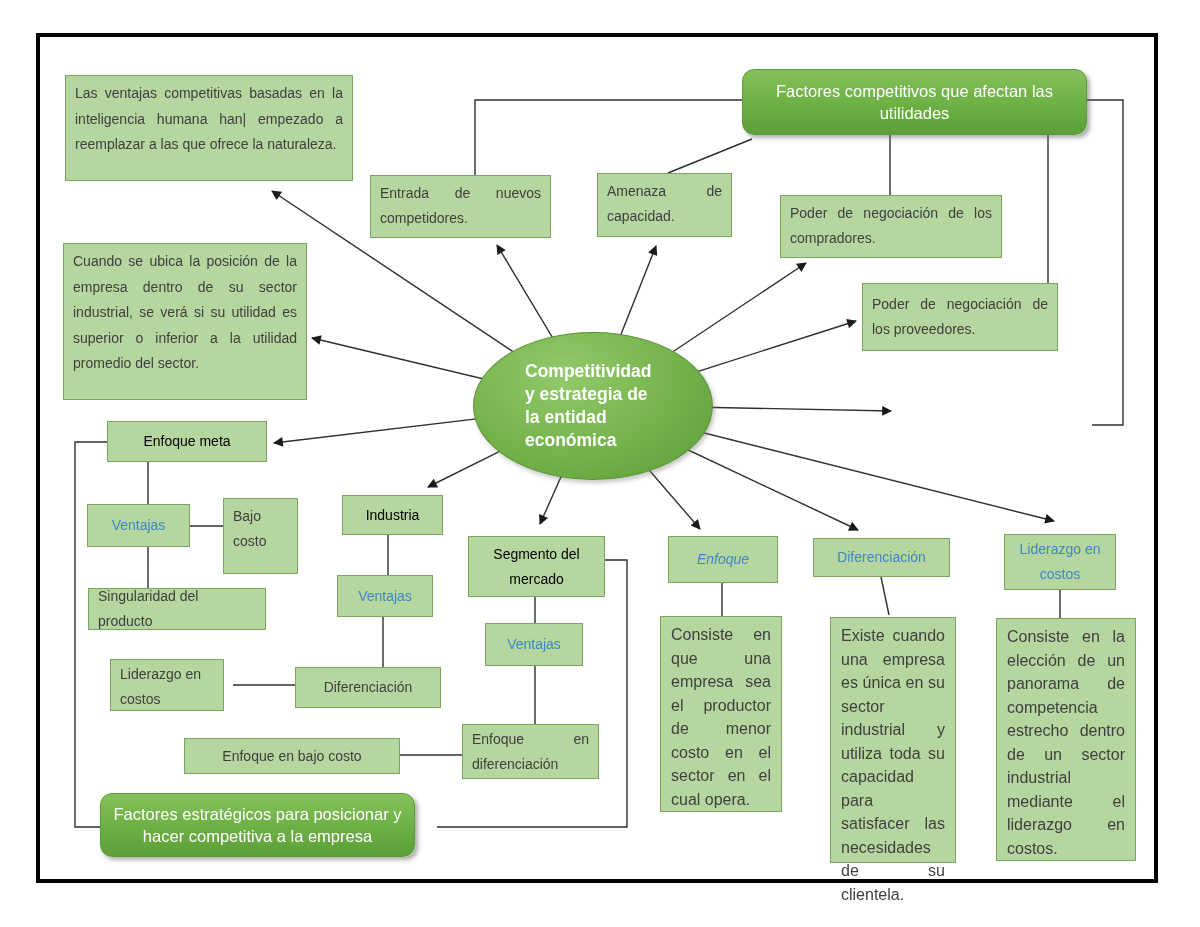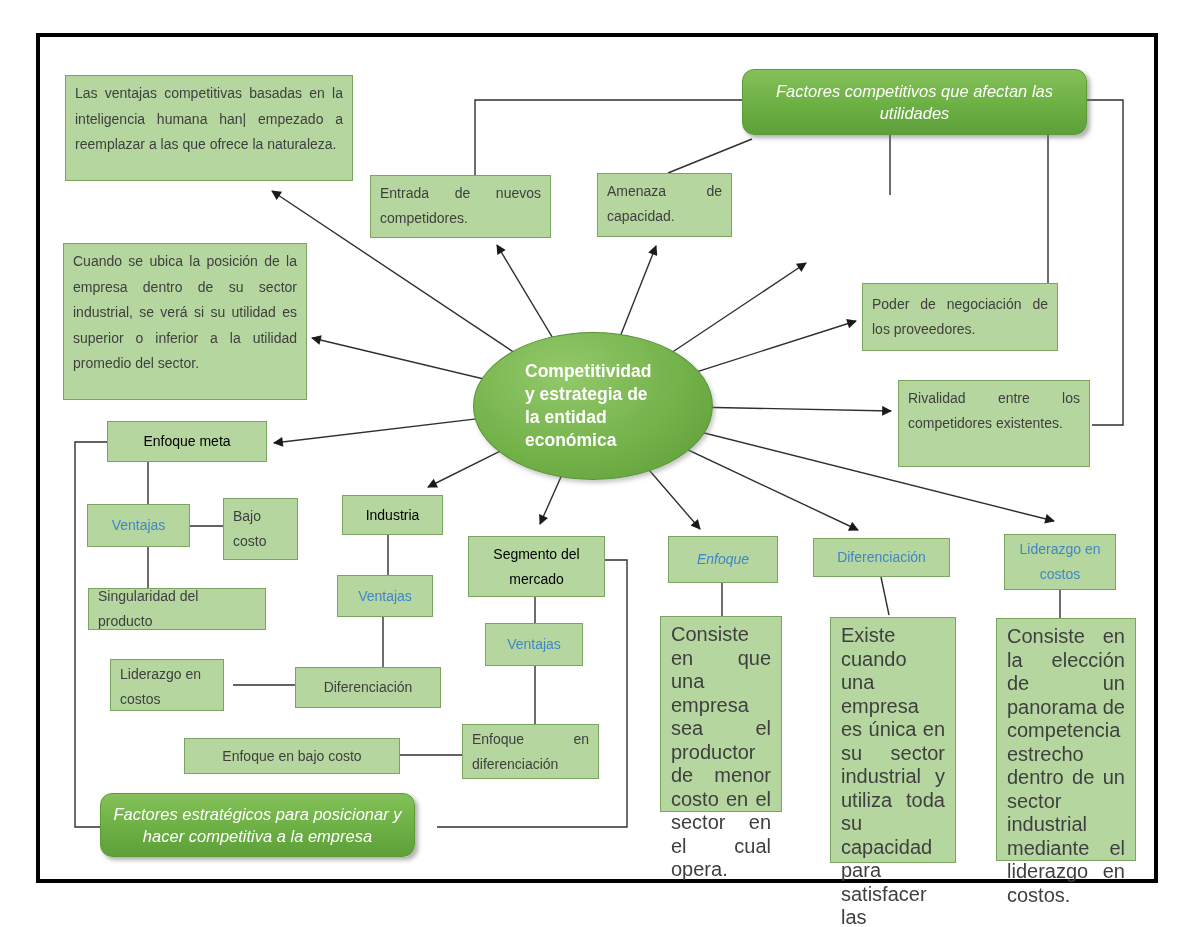--- a/index.html
+++ b/index.html
@@ -15,27 +15,27 @@
   .box{
     position:absolute;z-index:2;background:#b5d69e;border:1px solid #7aa55f;
     box-sizing:border-box;font-size:14px;line-height:25px;padding:5px 9px;
     color:#3f3f3f;
   }
   .justify{text-align:justify;text-justify:inter-word;}
   .centerbox{display:flex;align-items:center;justify-content:center;text-align:center;padding:2px 6px;}
   .leftbox{display:flex;align-items:center;justify-content:flex-start;}
   .red{color:#000000;}
   .blue{color:#4187c7;}
-  .desc{font-size:20px;line-height:23.5px;padding:6px 10px;}
+  .desc{font-size:16px;line-height:23.5px;padding:6px 10px;}
   .banner{
     position:absolute;z-index:2;display:flex;align-items:center;justify-content:center;
     text-align:center;color:#ffffff;font-size:16.5px;line-height:22px;
     background:linear-gradient(180deg,#85c05a 0%,#6cb044 55%,#5e9f39 100%);
     border:1px solid #5d9a38;border-radius:12px;box-sizing:border-box;
-    box-shadow:3px 3px 4px rgba(110,110,110,0.55);padding:4px 10px;font-style:italic;
+    box-shadow:3px 3px 4px rgba(110,110,110,0.55);padding:4px 10px;
   }
   #central{
     position:absolute;z-index:2;left:473px;top:332px;width:240px;height:148px;
     border-radius:50%;display:flex;align-items:center;justify-content:center;
     background:radial-gradient(ellipse at 38% 28%, #93c96b 0%, #74b24a 55%, #5c9c35 100%);
     border:1px solid #569135;box-sizing:border-box;
     box-shadow:2px 3px 4px rgba(130,130,130,0.45);
   }
   #central .lbl{
     width:136px;color:#ffffff;font-weight:bold;font-size:17.5px;line-height:23px;
@@ -101,26 +101,26 @@
   </div>
   <div class="banner" style="left:100px;top:793px;width:315px;height:64px;">
     <span>Factores estratégicos para posicionar y hacer competitiva a la empresa</span>
   </div>
 
   <div class="box justify" style="left:65px;top:75px;width:288px;height:106px;line-height:25.5px;">Las ventajas competitivas basadas en la inteligencia humana han| empezado a reemplazar a las que ofrece la naturaleza.</div>
   <div class="box justify" style="left:63px;top:243px;width:244px;height:157px;line-height:25.5px;">Cuando se ubica la posición de la empresa dentro de su sector industrial, se verá si su utilidad es superior o inferior a la utilidad promedio del sector.</div>
 
   <div class="box justify" style="left:370px;top:175px;width:181px;height:63px;">Entrada de nuevos competidores.</div>
   <div class="box justify" style="left:597px;top:173px;width:135px;height:64px;">Amenaza de capacidad.</div>
+  <div class="box justify" style="left:780px;top:195px;width:222px;height:63px;">Poder de negociación de los compradores.</div>
   <div class="box justify" style="left:862px;top:283px;width:196px;height:68px;padding-top:8px;">Poder de negociación de los proveedores.</div>
-  <div class="box justify" style="left:898px;top:380px;width:192px;height:87px;">Rivalidad entre los competidores existentes.</div>
 
   <div class="box centerbox red" style="left:107px;top:421px;width:160px;height:41px;">Enfoque meta</div>
   <div class="box centerbox blue" style="left:87px;top:504px;width:103px;height:43px;">Ventajas</div>
-  <div class="box" style="left:223px;top:498px;width:75px;height:62px;">Bajo costo</div>
+  <div class="box" style="left:223px;top:498px;width:75px;height:76px;">Bajo costo</div>
   <div class="box leftbox" style="left:88px;top:588px;width:178px;height:42px;">Singularidad del producto</div>
 
   <div class="box centerbox red" style="left:342px;top:495px;width:101px;height:40px;">Industria</div>
   <div class="box centerbox blue" style="left:337px;top:575px;width:96px;height:42px;">Ventajas</div>
   <div class="box" style="left:110px;top:659px;width:114px;height:52px;padding-top:2px;">Liderazgo en costos</div>
   <div class="box centerbox" style="left:295px;top:667px;width:146px;height:41px;">Diferenciación</div>
 
   <div class="box centerbox red" style="left:468px;top:536px;width:137px;height:61px;">Segmento del mercado</div>
   <div class="box centerbox blue" style="left:485px;top:623px;width:98px;height:43px;">Ventajas</div>
   <div class="box centerbox" style="left:184px;top:738px;width:216px;height:36px;">Enfoque en bajo costo</div>

